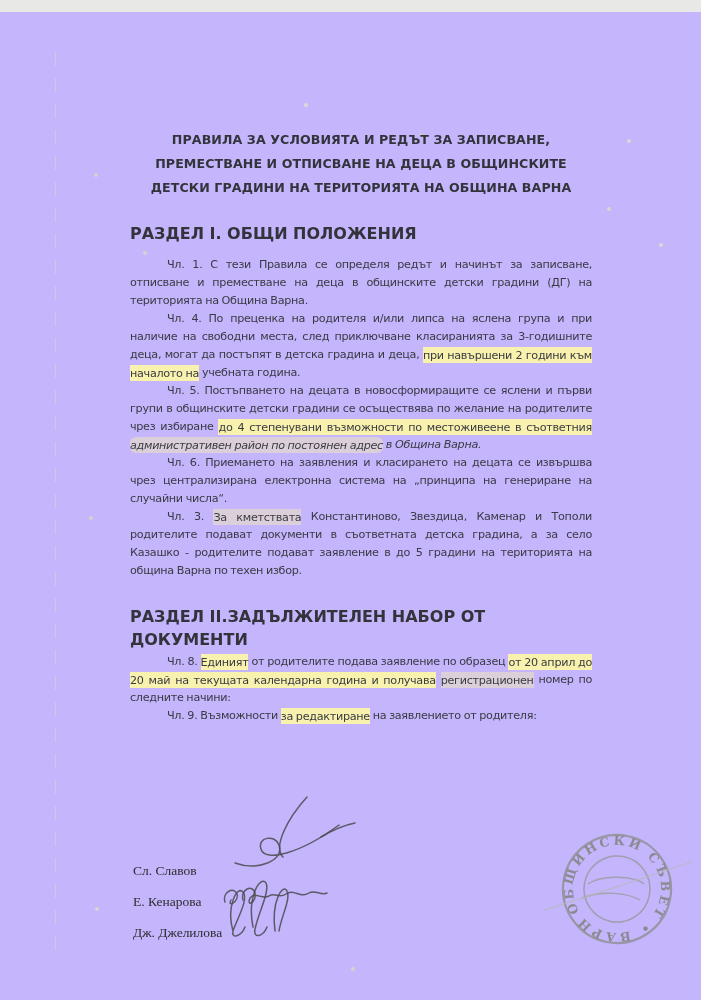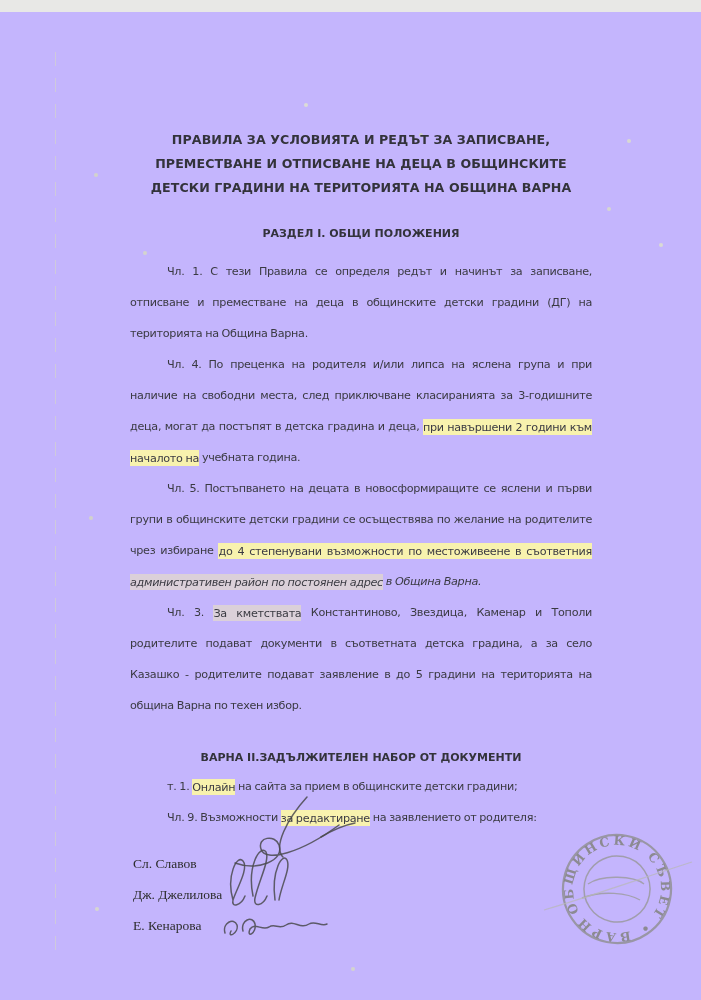--- a/index.html
+++ b/index.html
@@ -19,33 +19,33 @@
                144px 240px 0 1px #d4d4ce, 90px 505px 0 1px #d2d2cc, 305px 92px 0 1px #dcdcd6,
                660px 232px 0 1px #dadad4, 352px 956px 0 1px #d4d4ce, 96px 896px 0 1px #d6d6d0,
                628px 128px 0 1px #d8d8d2;
   }
   .content{position:absolute;left:130px;top:116px;width:462px;}
   .doc-title{
     margin:0 0 22px 0;text-align:center;font-weight:bold;
     font-size:12.6px;line-height:24px;letter-spacing:.1px;color:#33333b;
   }
   .sec-heading{
-    text-align:center;font-weight:bold;font-size:11px;line-height:23px;
+    text-align:left;font-weight:bold;font-size:16px;line-height:23px;
     margin:0 0 11px 0;color:#33333b;
   }
   #sections .sec-heading:not(:first-child){margin-top:25px;margin-bottom:2px;}
   .para{
     margin:0;text-align:justify;text-indent:37px;
-    font-size:11.2px;line-height:31px;letter-spacing:-.3px;word-spacing:-.4px;
+    font-size:11.2px;line-height:18px;letter-spacing:-.3px;word-spacing:-.4px;
   }
   .hl{background:var(--hl,#f8f2ae);box-decoration-break:clone;padding:1.5px 0;}
   .hl-faint{background:rgba(248,242,174,.45);padding:1.5px 0;}
-  .it{font-style:italic;}
+  .it{font-style:italic;border-radius:6px;}
   .signatures{position:absolute;left:133px;top:836px;}
-  .sig-row{position:relative;display:flex;align-items:center;height:31px;}
+  .sig-row{position:relative;display:flex;align-items:flex-end;height:31px;}
   .sig-name{
     font-family:"Liberation Serif",serif;font-size:13.5px;color:#2d2d2d;
     width:100px;flex:0 0 auto;
   }
   .sig-svg{position:absolute;left:88px;bottom:-4px;overflow:visible;}
   .sig-svg path{stroke:#4a4a4e;stroke-width:1.5;fill:none;opacity:.85;stroke-linecap:round;}
   .stamp{position:absolute;left:542px;top:802px;width:150px;height:150px;}
   .stamp svg{overflow:visible;}
 </style>
 </head>
@@ -56,48 +56,49 @@
   <div class="scan-line"></div>
   <div class="specks"></div>
 
   <div class="content">
     <h1 class="doc-title">ПРАВИЛА ЗА УСЛОВИЯТА И РЕДЪТ ЗА ЗАПИСВАНЕ, ПРЕМЕСТВАНЕ И ОТПИСВАНЕ НА ДЕЦА В ОБЩИНСКИТЕ ДЕТСКИ ГРАДИНИ НА ТЕРИТОРИЯТА НА ОБЩИНА ВАРНА</h1>
     <div id="sections">
         <div class="sec-heading">РАЗДЕЛ I. ОБЩИ ПОЛОЖЕНИЯ</div>
         <p class="para"><span>Чл. 1. С тези Правила се определя редът и начинът за записване, отписване и преместване на деца в общинските детски градини (ДГ) на територията на Община Варна.</span></p>
         <p class="para"><span>Чл. 4. По преценка на родителя и/или липса на яслена група и при наличие на свободни места, след приключване класиранията за 3-годишните деца, могат да постъпят в детска градина и деца, </span><span class="hl">при навършени 2 години към началото на</span><span> учебната година.</span></p>
         <p class="para"><span>Чл. 5. Постъпването на децата в новосформиращите се яслени и първи групи в общинските детски градини се осъществява по желание на родителите чрез избиране </span><span class="hl">до 4 степенувани възможности по местоживеене в съответния</span><span> </span><span class="hl-faint it">административен район по постоянен адрес</span><span class="it"> в Община Варна.</span></p>
+        <p class="para"><span>Чл. 6. Приемането на заявления и класирането на децата се извършва чрез централизирана електронна система на „принципа на генериране на случайни числа“.</span></p>
         <p class="para"><span>Чл. 3. </span><span class="hl-faint">За кметствата</span><span> Константиново, Звездица, Каменар и Тополи родителите подават документи в съответната детска градина, а за село Казашко - родителите подават заявление в до 5 градини на територията на община Варна по техен избор.</span></p>
-        <div class="sec-heading">ВАРНА II.ЗАДЪЛЖИТЕЛЕН НАБОР ОТ ДОКУМЕНТИ</div>
-        <p class="para"><span>т. 1. </span><span class="hl">Онлайн</span><span> на сайта за прием в общинските детски градини;</span></p>
+        <div class="sec-heading">РАЗДЕЛ II.ЗАДЪЛЖИТЕЛЕН НАБОР ОТ ДОКУМЕНТИ</div>
+        <p class="para"><span>Чл. 8. </span><span class="hl">Единият</span><span> от родителите подава заявление по образец </span><span class="hl">от 20 април до 20 май на текущата календарна година и получава</span><span> </span><span class="hl-faint">регистрационен</span><span> номер по следните начини:</span></p>
         <p class="para"><span>Чл. 9. Възможности </span><span class="hl">за редактиране</span><span> на заявлението от родителя:</span></p>
       </div>
   </div>
 
   <div class="signatures">
     <div class="sig-row">
       <span class="sig-name">Сл. Славов</span>
       <svg class="sig-svg" width="150" height="90" viewBox="0 0 150 90">
         <path d="M14 70 C36 78 64 68 58 52 C54 41 36 44 40 56 C44 70 80 60 118 32"></path>
         <path d="M86 4 C66 26 52 54 62 64"></path>
         <path d="M100 44 C110 38 124 32 134 30"></path>
       </svg>
     </div>
     <div class="sig-row">
+      <span class="sig-name">Е. Кенарова</span>
+      <svg class="sig-svg" width="110" height="30" viewBox="0 0 110 30">
+        <path d="M4 18 C1 8 13 2 16 10 C18 18 6 24 10 16 M22 16 C19 5 32 0 34 9 C36 18 25 24 29 14 C34 7 41 16 48 12 C54 8 58 15 65 10 C73 4 79 15 88 9 C94 5 100 12 106 9"></path>
+      </svg>
+    </div>
+    <div class="sig-row">
       <span class="sig-name">Дж. Джелилова</span>
       <svg class="sig-svg" width="90" height="66" viewBox="0 0 90 66">
         <path d="M12 52 C5 28 16 6 22 13 C28 20 16 40 12 52 C10 60 20 58 24 48"></path>
         <path d="M32 48 C26 18 39 -4 45 4 C49 12 38 32 34 50 C32 60 42 58 46 48"></path>
         <path d="M54 52 C50 22 62 4 66 12 C70 20 60 38 58 52"></path>
-      </svg>
-    </div>
-    <div class="sig-row">
-      <span class="sig-name">Е. Кенарова</span>
-      <svg class="sig-svg" width="110" height="30" viewBox="0 0 110 30">
-        <path d="M4 18 C1 8 13 2 16 10 C18 18 6 24 10 16 M22 16 C19 5 32 0 34 9 C36 18 25 24 29 14 C34 7 41 16 48 12 C54 8 58 15 65 10 C73 4 79 15 88 9 C94 5 100 12 106 9"></path>
       </svg>
     </div>
   </div>
 
   <div class="stamp">
     <svg width="150" height="150" viewBox="0 0 150 150">
       <defs>
         <path id="ring" d="M75,75 m-44,0 a44,44 0 1,1 88,0 a44,44 0 1,1 -88,0"></path>
       </defs>
       <g transform="rotate(-34 75 75)">

